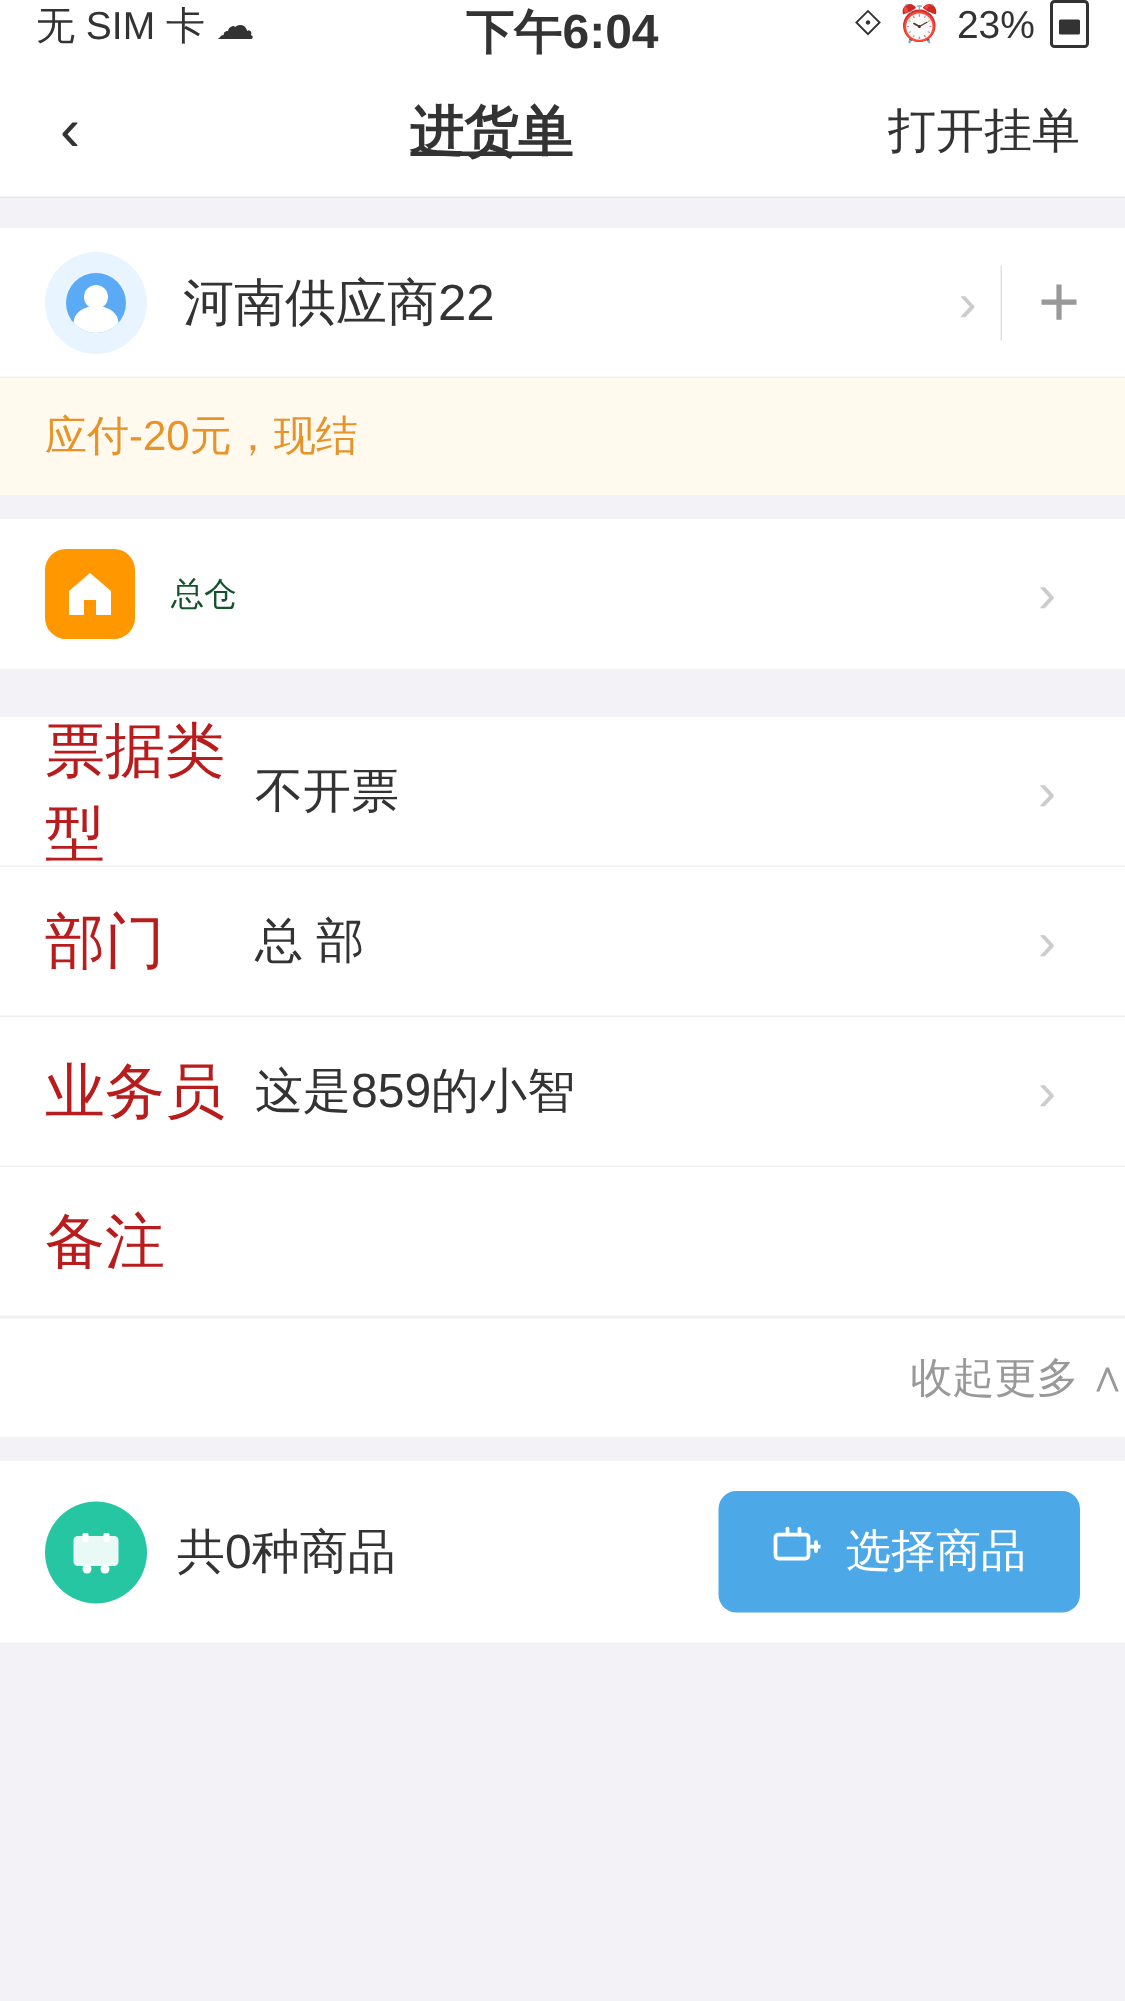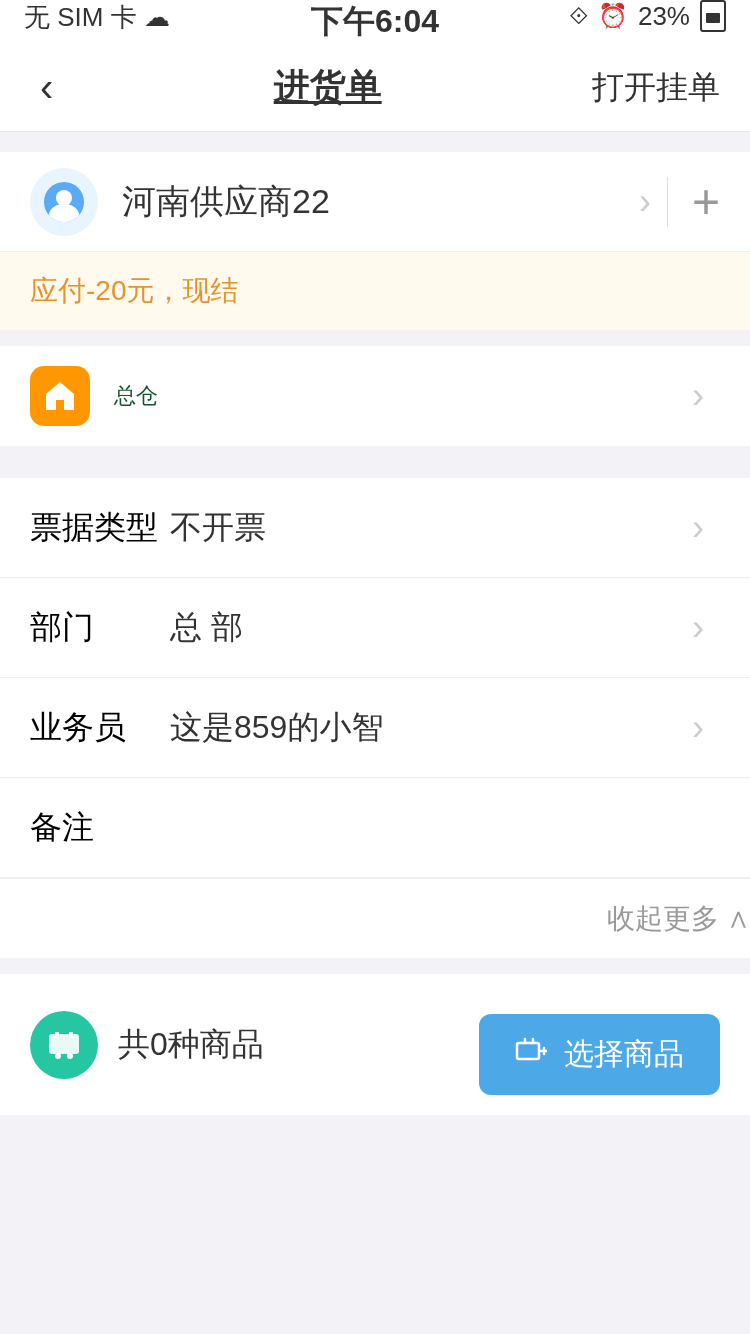--- a/index.html
+++ b/index.html
@@ -192,22 +192,22 @@
       align-items: center;
       padding: 0 30px;
       height: 100px;
       border-bottom: 1px solid #f0f0f0;
     }
     .form-row:last-child {
       border-bottom: none;
     }
     .form-label {
       width: 140px;
-      font-size: 32px;
-      color: #000000;
+      font-size: 40px;
+      color: #b91c1c;
       flex-shrink: 0;
     }
     .form-value {
       flex: 1;
       font-size: 32px;
       color: #333;
     }
     .form-placeholder {
       color: #ccc;
     }
@@ -252,21 +252,20 @@
       background: #4da8e8;
       color: #fff;
       font-size: 30px;
       border: none;
       border-radius: 12px;
       padding: 20px 36px;
       display: flex;
       align-items: center;
       gap: 17px;
       cursor: pointer;
-      margin-top: 20px;
     }
     .select-btn-icon {
       font-size: 32px;
     }
 
     .page-bg {
       background: #f2f2f7;
       min-height: 1334px;
     }
   </style>

